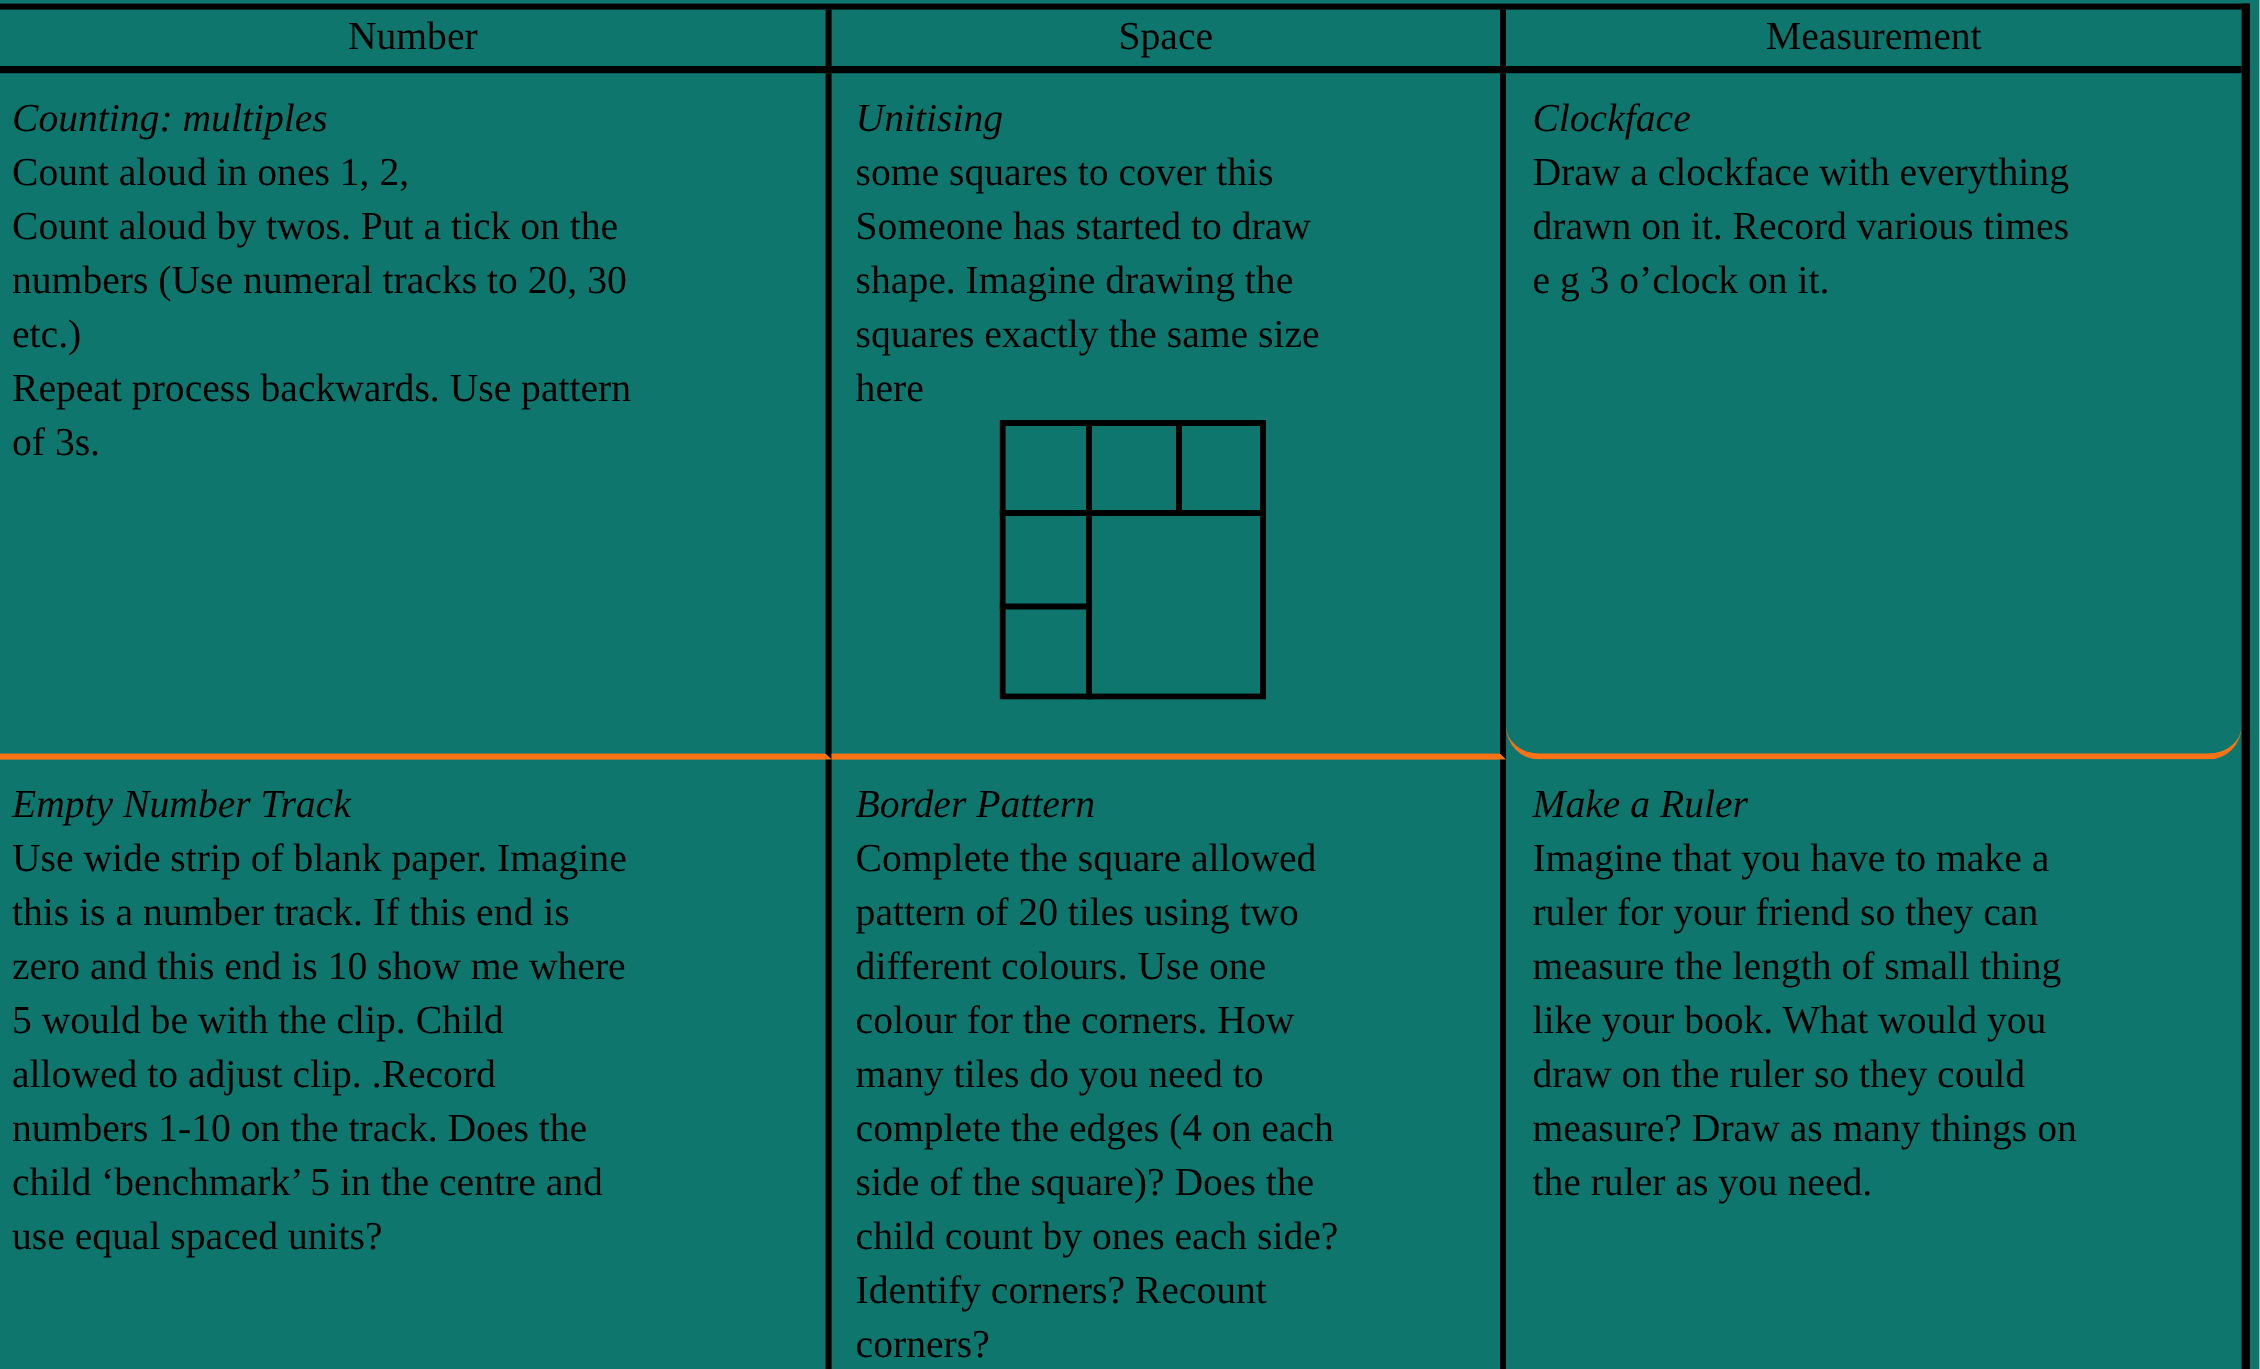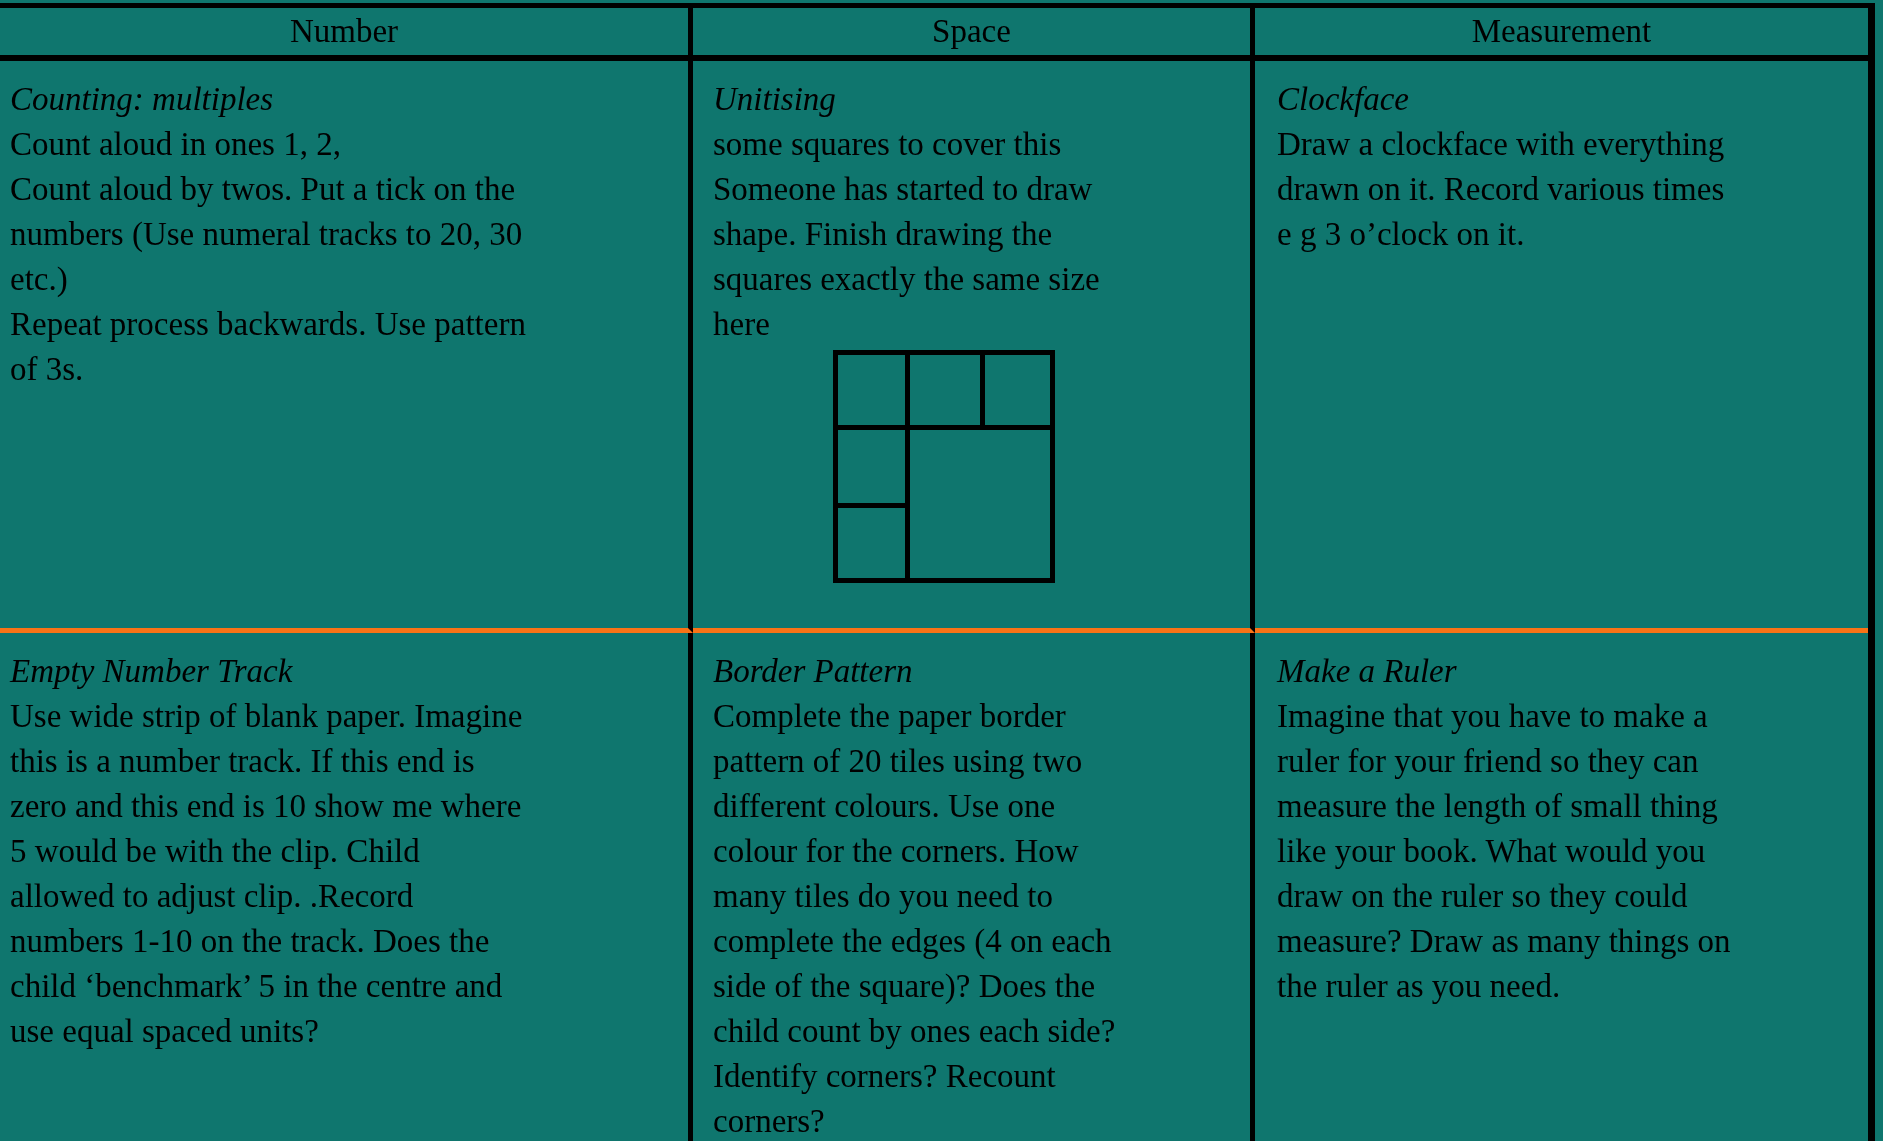--- a/index.html
+++ b/index.html
@@ -37,21 +37,21 @@
     box-sizing: border-box;
     overflow: visible;
     font-size: 33px;
     line-height: 45px;
   }
   .c1 { border-right: 5px solid #000; }
   .c2 { border-right: 5px solid #000; }
   .r1 { border-bottom: 5px solid #f97316; }
   .cell.c1 { padding: 16px 6px 0 10px; }
   .cell.c2 { padding: 16px 6px 0 20px; }
-  .cell.c3 { padding: 16px 6px 0 22px; }
+  .cell.c3 { padding: 16px 6px 0 22px; border-radius: 28px; }
   .title { font-style: italic; white-space: pre; }
   .line { white-space: pre; }
   .diagram { display: block; margin: 3px 0 0 120px; }
 </style>
 </head>
 <body>
 
 <div class="page">
   <div class="table">
 
@@ -69,21 +69,21 @@
           <div class="line">Repeat process backwards. Use pattern</div>
           <div class="line">of 3s.</div>
         </div>
     </div>
 
     <div class="cell c2 r1">
       <div class="title">Unitising</div>
       <div>
           <div class="line">some squares to cover this</div>
           <div class="line">Someone has started to draw</div>
-          <div class="line">shape. Finish drawing the</div>
+          <div class="line">shape. Imagine drawing the</div>
           <div class="line">squares exactly the same size</div>
           <div class="line">here</div>
         </div>
       <svg class="diagram" width="222" height="233" viewBox="0 0 222 233">
         <g stroke="#000000" stroke-width="5" fill="none">
           <rect x="2.5" y="2.5" width="217" height="228"></rect>
           <line x1="0" y1="77.5" x2="222" y2="77.5"></line>
           <line x1="0" y1="155.5" x2="74" y2="155.5"></line>
           <line x1="74.5" y1="0" x2="74.5" y2="233"></line>
           <line x1="149.5" y1="0" x2="149.5" y2="80"></line>
@@ -110,21 +110,21 @@
           <div class="line">allowed to adjust clip. .Record</div>
           <div class="line">numbers 1-10 on the track. Does the</div>
           <div class="line">child ‘benchmark’ 5 in the centre and</div>
           <div class="line">use equal spaced units?</div>
         </div>
     </div>
 
     <div class="cell c2">
       <div class="title">Border Pattern</div>
       <div>
-          <div class="line">Complete the paper border</div>
+          <div class="line">Complete the square allowed</div>
           <div class="line">pattern of 20 tiles using two</div>
           <div class="line">different colours. Use one</div>
           <div class="line">colour for the corners. How</div>
           <div class="line">many tiles do you need to</div>
           <div class="line">complete the edges (4 on each</div>
           <div class="line">side of the square)? Does the</div>
           <div class="line">child count by ones each side?</div>
           <div class="line">Identify corners? Recount</div>
           <div class="line">corners?</div>
         </div>

